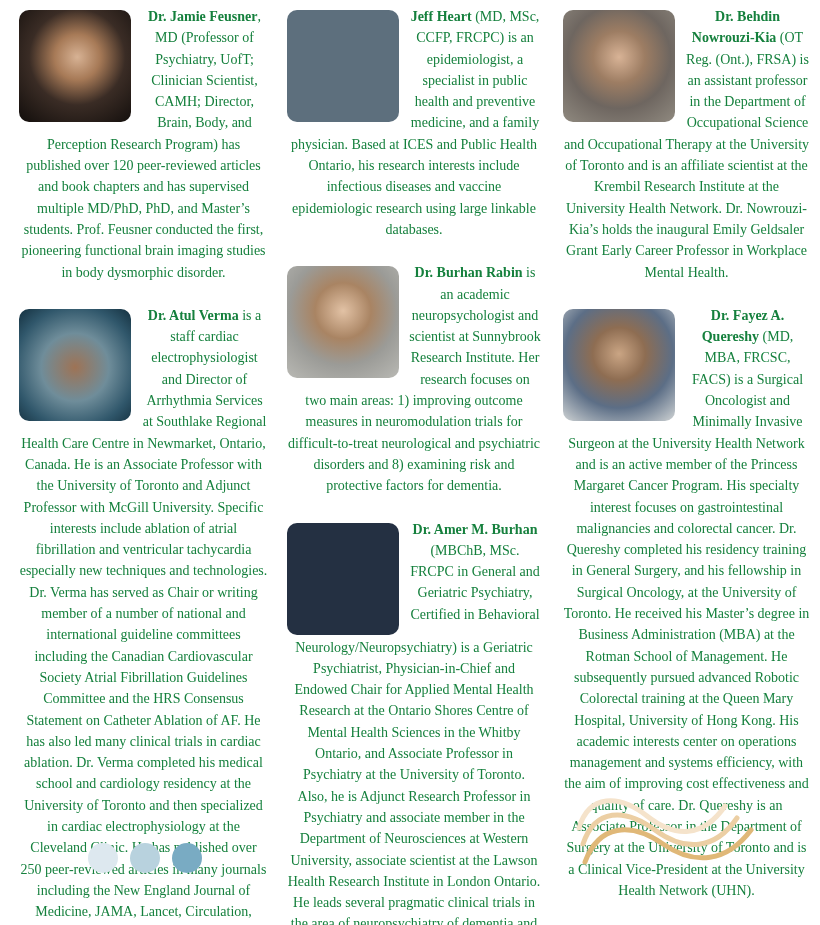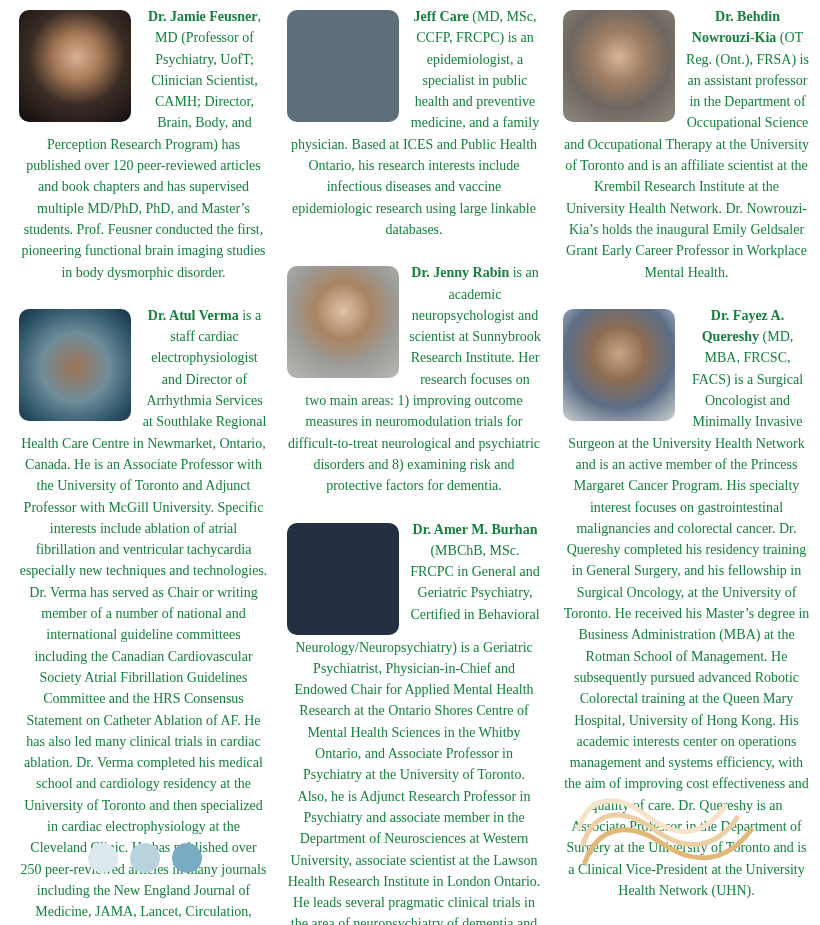--- a/index.html
+++ b/index.html
@@ -118,26 +118,26 @@
         <div class="photo ph-verma"></div>
         <div class="bio-text"><span class="name">Dr. Atul Verma</span><span> is a staff cardiac electrophysiologist and Director of Arrhythmia Services at Southlake Regional Health Care Centre in Newmarket, Ontario, Canada. He is an Associate Professor with the University of Toronto and Adjunct Professor with McGill University. Specific interests include ablation of atrial fibrillation and ventricular tachycardia especially new techniques and technologies. Dr. Verma has served as Chair or writing member of a number of national and international guideline committees including the Canadian Cardiovascular Society Atrial Fibrillation Guidelines Committee and the HRS Consensus Statement on Catheter Ablation of AF. He has also led many clinical trials in cardiac ablation. Dr. Verma completed his medical school and cardiology residency at the University of Toronto and then specialized in cardiac electrophysiology at the Cleveland Clinic. He has published over 250 peer-reviewed articles in many journals including the New England Journal of Medicine, JAMA, Lancet, Circulation, JACC, European Heart Journal, and others.</span></div>
       </div>
 
     </div>
 
     <div class="col col-2">
 
       <div class="bio">
         <div class="photo ph-kwong"></div>
-        <div class="bio-text"><span class="name">Jeff Care</span><span> (MD, MSc, CCFP, FRCPC) is an epidemiologist, a specialist in public health and preventive medicine, and a family physician. Based at ICES and Public Health Ontario, his research interests include infectious diseases and vaccine epidemiologic research using large linkable databases.</span></div>
+        <div class="bio-text"><span class="name">Jeff Heart</span><span> (MD, MSc, CCFP, FRCPC) is an epidemiologist, a specialist in public health and preventive medicine, and a family physician. Based at ICES and Public Health Ontario, his research interests include infectious diseases and vaccine epidemiologic research using large linkable databases.</span></div>
       </div>
 
       <div class="bio">
         <div class="photo ph-rabin"></div>
-        <div class="bio-text"><span class="name">Dr. Jenny Rabin</span><span> is an academic neuropsychologist and scientist at Sunnybrook Research Institute. Her research focuses on two main areas: 1) improving outcome measures in neuromodulation trials for difficult-to-treat neurological and psychiatric disorders and 8) examining risk and protective factors for dementia.</span></div>
+        <div class="bio-text"><span class="name">Dr. Burhan Rabin</span><span> is an academic neuropsychologist and scientist at Sunnybrook Research Institute. Her research focuses on two main areas: 1) improving outcome measures in neuromodulation trials for difficult-to-treat neurological and psychiatric disorders and 8) examining risk and protective factors for dementia.</span></div>
       </div>
 
       <div class="bio">
         <div class="photo ph-burhan"></div>
         <div class="bio-text"><span class="name">Dr. Amer M. Burhan</span><span> (MBChB, MSc. FRCPC in General and Geriatric Psychiatry, Certified in Behavioral Neurology/Neuropsychiatry) is a Geriatric Psychiatrist, Physician-in-Chief and Endowed Chair for Applied Mental Health Research at the Ontario Shores Centre of Mental Health Sciences in the Whitby Ontario, and Associate Professor in Psychiatry at the University of Toronto. Also, he is Adjunct Research Professor in Psychiatry and associate member in the Department of Neurosciences at Western University, associate scientist at the Lawson Health Research Institute in London Ontario. He leads several pragmatic clinical trials in the area of neuropsychiatry of dementia and in therapeutic brain stimulation for resistant mental illness across the life-span in addition to being active in several initiatives to develop guidelines to standardize definitions, assessment and management of treatment resistant mental illnesses.</span></div>
       </div>
 
     </div>
 
     <div class="col col-3">

